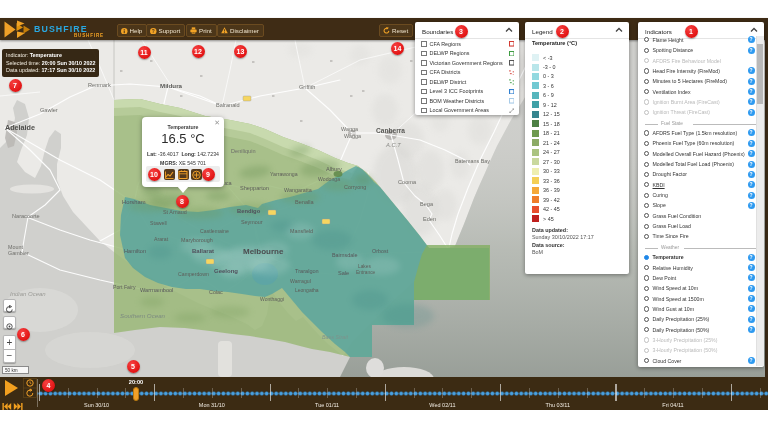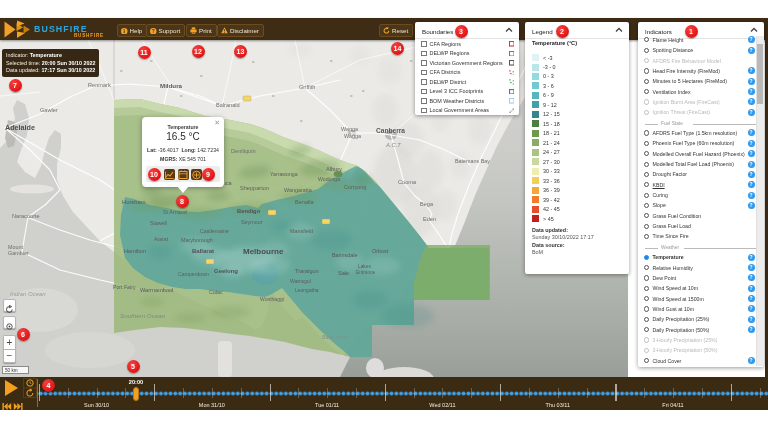--- a/index.html
+++ b/index.html
@@ -5,31 +5,31 @@
 *{margin:0;padding:0;box-sizing:border-box;}
 html,body{width:768px;height:432px;background:#fff;font-family:"Liberation Sans",sans-serif;overflow:hidden;}
 #stage{position:relative;width:768px;height:432px;background:#fff;}
 .abs{position:absolute;}
 
 #header{left:0;top:18px;width:768px;height:22px;background:#3f2c15;box-shadow:0 1px 2px rgba(0,0,0,.4);}
 .hbtn{position:absolute;top:24px;height:13px;background:#4c3619;border:1px solid #6b4b20;border-radius:2px;color:#efe4cd;font-size:6.2px;line-height:11px;padding:0 4px 0 3px;white-space:nowrap;}
 #logo-fs{left:34px;top:23.5px;color:#2aa8e0;font-weight:bold;font-size:8.8px;letter-spacing:1.1px;}
 #logo-bf{left:74px;top:33px;color:#f2a326;font-weight:bold;font-size:4.6px;letter-spacing:0.8px;}
 
-#map{left:0;top:40px;width:628px;height:337px;overflow:hidden;background:#eceae7;}
+#map{left:0;top:40px;width:768px;height:337px;overflow:hidden;background:#eceae7;}
 
 #redge{left:765px;top:19px;width:3px;height:391px;background:#3a2a16;}
 
 #itt{left:2px;top:49px;width:97px;height:28px;background:rgba(44,30,10,.95);border-radius:2px;color:#f1ecdf;font-size:5.4px;padding:3px 0 0 4px;line-height:7.6px;white-space:nowrap;}
 #itt b{color:#fff;}
 
 #popup{left:142px;top:117px;width:82px;height:70px;background:#fff;border-radius:4px;box-shadow:0 1px 5px rgba(0,0,0,.35);text-align:center;color:#333;}
 #popup .x{position:absolute;right:4px;top:2px;color:#9a9a9a;font-size:7px;}
 #popup .t1{margin-top:7px;font-size:5.2px;font-weight:bold;color:#3c3c3c;}
-#popup .t2{margin-top:1px;font-size:10px;color:#2b2b2b;}
+#popup .t2{margin-top:1px;font-size:13px;color:#2b2b2b;}
 #popup .t3{margin-top:4.5px;font-size:5.2px;}
 #popup .t4{margin-top:3px;font-size:5.2px;}
 #pfoot{position:absolute;left:4px;top:49px;width:74px;height:16px;background:#ededed;border-radius:2px;}
 .pbtn{position:absolute;top:2.5px;width:11px;height:11px;background:#54391b;border-radius:2px;}
 #ptr{left:177px;top:186px;width:0;height:0;border-left:6px solid transparent;border-right:6px solid transparent;border-top:7px solid #fff;}
 
 .panel{background:#fff;border-radius:2px;box-shadow:0 1px 4px rgba(0,0,0,.4);color:#222;}
 .ptitle{position:absolute;left:7px;top:5.5px;font-size:6.2px;color:#222;}
 .chev{position:absolute;right:6px;top:4px;width:8px;height:8px;}
 #bpanel{left:415px;top:22px;width:104px;height:93px;}

